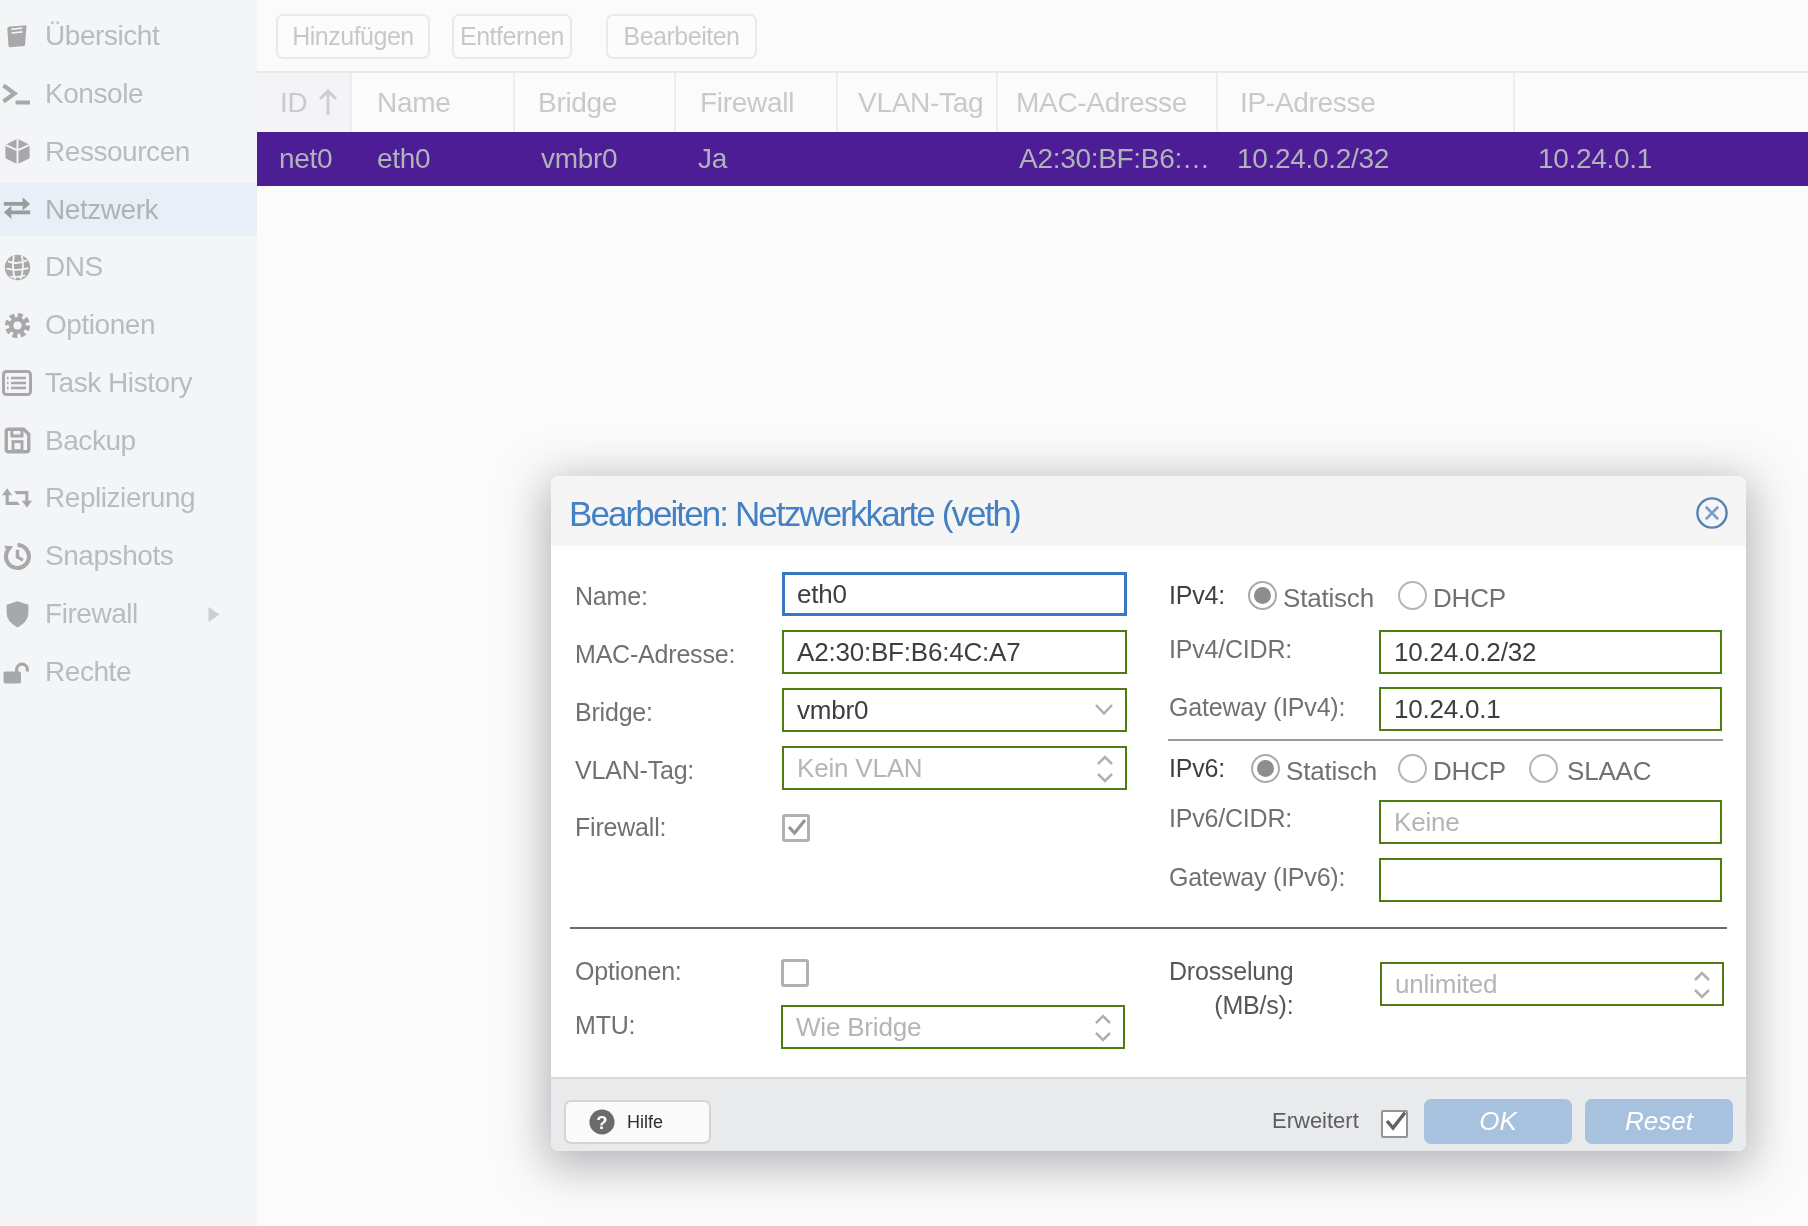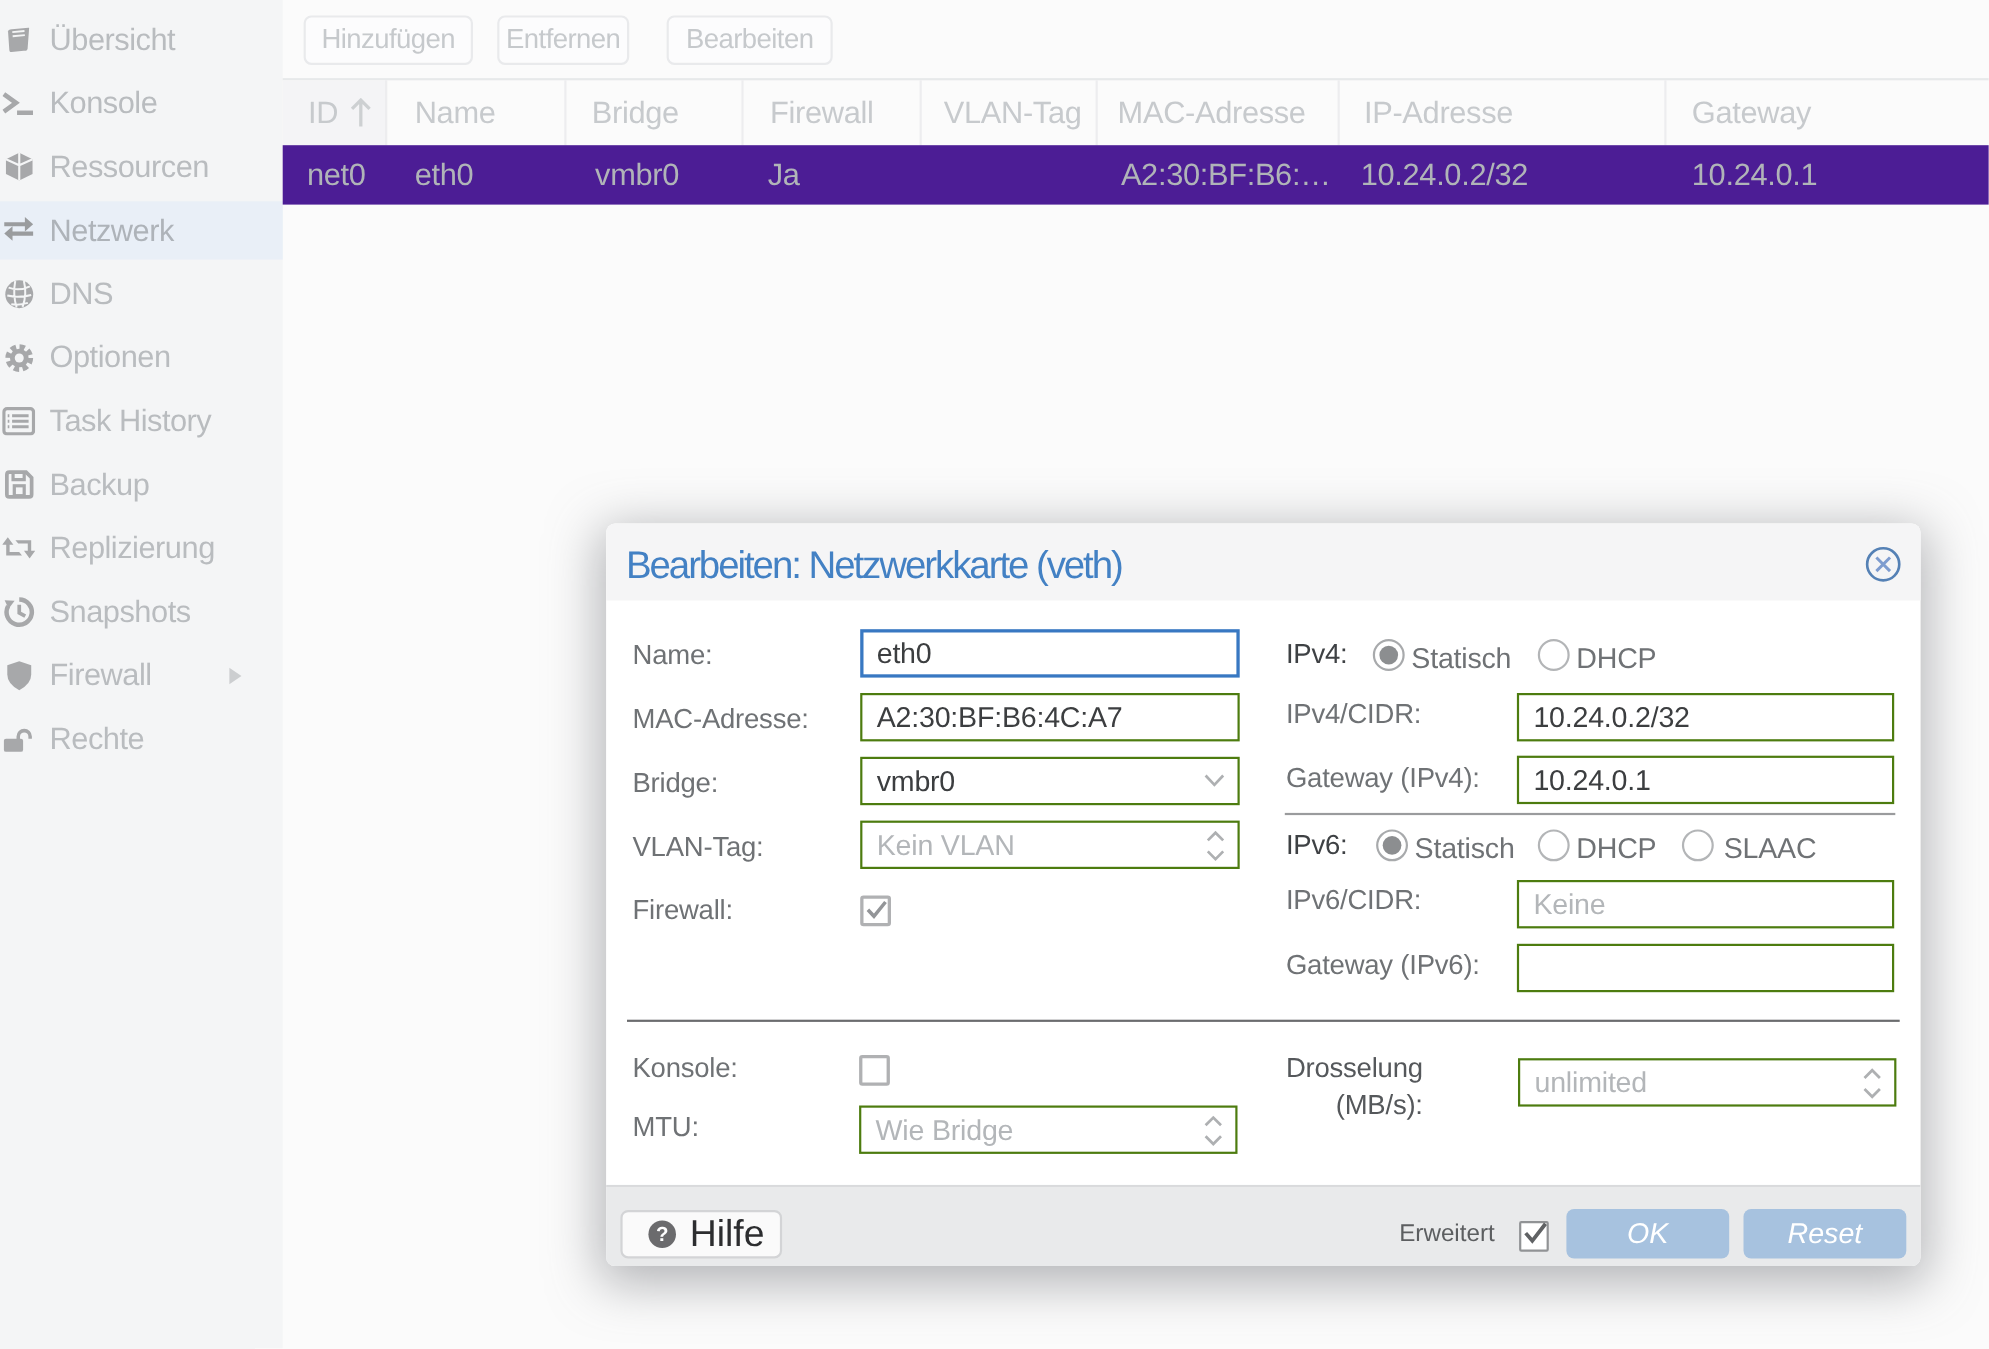--- a/index.html
+++ b/index.html
@@ -180,21 +180,20 @@
       <svg style="margin-left:10px" width="22" height="28" viewBox="0 0 22 28">
           <path d="M11 2 L11 26 M3 10 L11 2 L19 10" fill="none" stroke="#cdd0d2" stroke-width="3"></path>
         </svg>
     </div>
     <div class="hcell" style="left:95px;width:163px;padding-left:25px">Name</div>
     <div class="hcell" style="left:258px;width:161px;padding-left:23px">Bridge</div>
     <div class="hcell" style="left:419px;width:162px;padding-left:24px">Firewall</div>
     <div class="hcell" style="left:581px;width:160px;padding-left:20px">VLAN-Tag</div>
     <div class="hcell" style="left:741px;width:220px;padding-left:18px">MAC-Adresse</div>
     <div class="hcell" style="left:961px;width:297px;padding-left:22px">IP-Adresse</div>
-    <div class="hcell" style="left:1258px;width:293px;border-right:none;padding-left:23px">Gateway</div>
   </div>
   <div class="abs" id="grow">
     <div class="rcell" style="left:0;width:95px;padding-left:22px">net0</div>
     <div class="rcell" style="left:95px;width:163px;padding-left:25px">eth0</div>
     <div class="rcell" style="left:258px;width:161px;padding-left:26px">vmbr0</div>
     <div class="rcell" style="left:419px;width:162px;padding-left:22px">Ja</div>
     <div class="rcell" style="left:741px;width:220px;padding-left:21px">A2:30:BF:B6:…</div>
     <div class="rcell" style="left:961px;width:297px;padding-left:19px">10.24.0.2/32</div>
     <div class="rcell" style="left:1258px;width:293px;padding-left:23px">10.24.0.1</div>
   </div>
@@ -250,21 +249,21 @@
     <div class="radio" style="left:978px;top:278px"></div>
     <div class="rlbl" style="left:1016px;top:280px">SLAAC</div>
 
     <div class="lbl" style="left:618px;top:328px">IPv6/CIDR:</div>
     <div class="inp ph" style="left:828px;top:324px;width:343px">Keine</div>
     <div class="lbl" style="left:618px;top:387px">Gateway (IPv6):</div>
     <div class="inp" style="left:828px;top:382px;width:343px"></div>
 
     <div class="abs" style="left:19px;top:451px;width:1157px;height:2px;background:#6b6c6e"></div>
 
-    <div class="lbl" style="left:24px;top:481px">Konsole:</div>
+    <div class="lbl" style="left:24px;top:481px">Optionen:</div>
     <div class="cb" style="left:230px;top:483px"></div>
     <div class="lbl" style="left:24px;top:535px">MTU:</div>
     <div class="inp ph" style="left:230px;top:529px;width:344px">Wie Bridge</div>
     <svg class="chev" style="left:543px;top:538px" width="18" height="28" viewBox="0 0 18 28">
         <path d="M2 9 L9 2 L16 9" fill="none" stroke="#aeb0b2" stroke-width="2.5"></path>
         <path d="M2 19 L9 26 L16 19" fill="none" stroke="#aeb0b2" stroke-width="2.5"></path>
       </svg>
 
     <div class="lbl" style="left:618px;top:478px;color:#55585b;line-height:34px">Drosselung<br>(MB/s):</div>
     <div class="inp ph" style="left:829px;top:486px;width:344px">unlimited</div>
@@ -272,21 +271,21 @@
         <path d="M2 9 L9 2 L16 9" fill="none" stroke="#aeb0b2" stroke-width="2.5"></path>
         <path d="M2 19 L9 26 L16 19" fill="none" stroke="#aeb0b2" stroke-width="2.5"></path>
       </svg>
 
     <div id="dfoot">
       <div class="abs" style="left:13px;top:21px;width:147px;height:44px;background:#fafafa;border:2px solid #d3d4d6;border-radius:7px;display:flex;align-items:center">
         <svg style="margin-left:23px" width="26" height="26" viewBox="0 0 28 28">
             <circle cx="14" cy="14" r="13.5" fill="#6b6b6d"></circle>
             <text x="14" y="21" text-anchor="middle" font-size="20" font-weight="bold" fill="#fff">?</text>
           </svg>
-        <span style="margin-left:12px;font-size:34px;color:#2c2d2f">Hilfe</span>
+        <span style="margin-left:12px;font-size:18px;color:#2c2d2f">Hilfe</span>
       </div>
       <span class="abs" style="left:721px;top:29px;font-size:22px;color:#5c5e60">Erweitert</span>
       <div class="abs" style="left:830px;top:31px;width:27px;height:28px;border:2.5px solid #919395;border-radius:2px;background:#fff">
         <svg style="position:absolute;left:1px;top:-3px" width="24" height="24" viewBox="0 0 24 24">
             <path d="M3 12 L9 19 L21 3.5" fill="none" stroke="#606264" stroke-width="3.4"></path>
           </svg>
       </div>
       <div class="btn-ok" style="left:873px;top:20px;width:148px">OK</div>
       <div class="btn-ok" style="left:1034px;top:20px;width:148px">Reset</div>
     </div>

